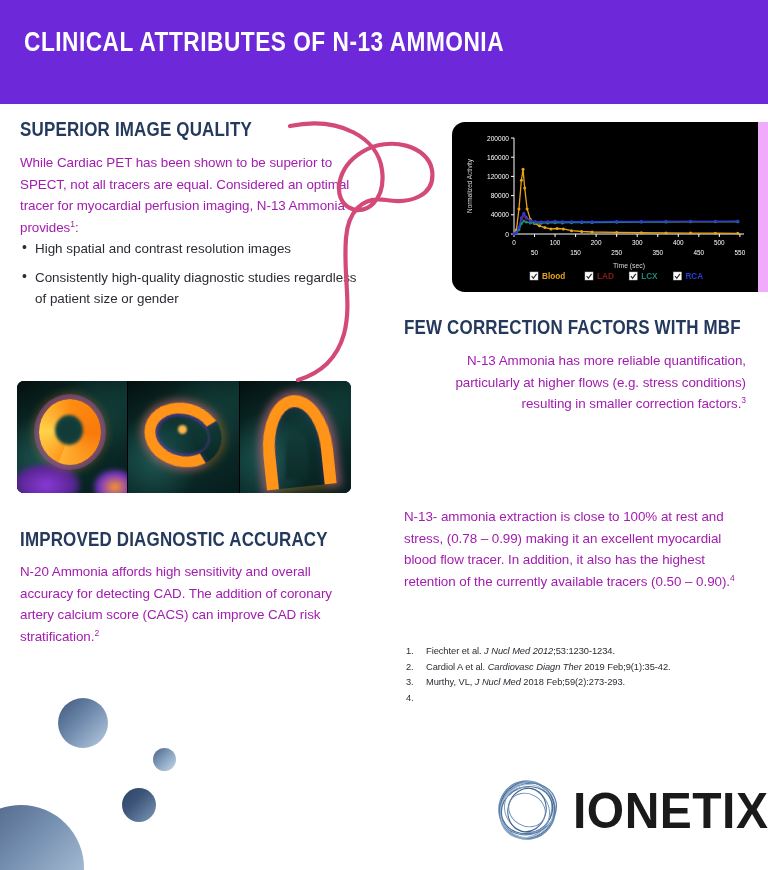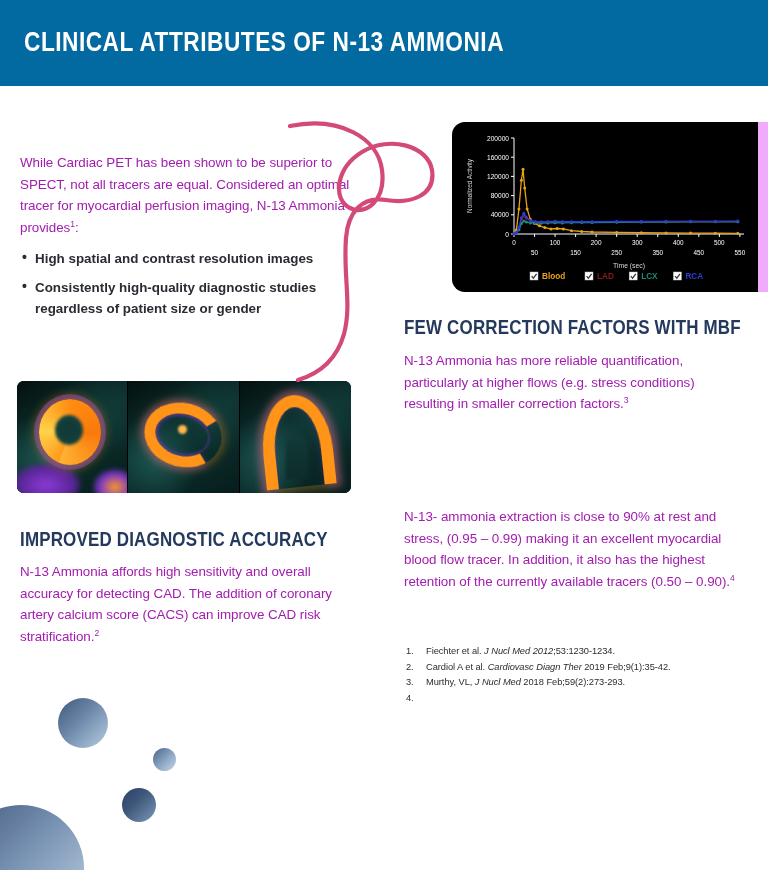--- a/index.html
+++ b/index.html
@@ -17,22 +17,22 @@
     width: 768px;
     height: 870px;
     background: #ffffff;
     overflow: hidden;
   }
 
   
   .header-bar {
     position: absolute;
     left: 0; top: 0;
-    width: 768px; height: 86px;
-    background: #0369a1;
+    width: 768px; height: 104px;
+    background: #6d28d9;
   }
   .header-title {
     position: absolute;
     left: 24px; top: 27px;
     color: #ffffff;
     font-family: "Liberation Sans Narrow", "Liberation Sans", sans-serif;
     font-weight: bold;
     font-size: 27px;
     letter-spacing: 0.6px;
     transform: scaleX(0.84);
@@ -72,28 +72,28 @@
   }
   ul.bullets li:before {
     content: "\2022";
     position: absolute;
     left: 2px; top: -1px;
     font-size: 14px;
     color: #2b2b33;
   }
   #lc-head1 { position: absolute; left: 20px; top: 118px; width: 380px; }
   #lc-para1 { position: absolute; left: 20px; top: 152px; width: 340px; }
-  #lc-bullets { position: absolute; left: 20px; top: 248px; width: 340px; font-weight: bold; }
+  #lc-bullets { position: absolute; left: 20px; top: 238px; width: 340px; }
 
   #lc-head2 { position: absolute; left: 20px; top: 528px; width: 380px; }
   #lc-para2 { position: absolute; left: 20px; top: 561px; width: 338px; }
 
   
   #rc-head1 { position: absolute; left: 404px; top: 316px; width: 380px; }
-  #rc-para1 { position: absolute; left: 404px; top: 350px; width: 342px; }
+  #rc-para1 { position: absolute; left: 404px; top: 350px; width: 342px; text-align: right; }
   #rc-head2 { position: absolute; left: 404px; top: 446px; width: 300px; }
   #rc-para2 { position: absolute; left: 404px; top: 506px; width: 344px; }
 
   
   #refs {
     position: absolute;
     left: 406px; top: 644px;
     width: 350px;
   }
   .ref-row {
@@ -269,36 +269,39 @@
 </style>
 </head>
 <body>
 
 <div id="page">
 
   <div class="header-bar">
     <div class="header-title">CLINICAL ATTRIBUTES OF N-13 AMMONIA</div>
   </div>
 
+  <div id="lc-head1">
+    <div class="sec-head">SUPERIOR IMAGE QUALITY</div>
+  </div>
 
   <div id="lc-para1" class="body-txt">
     <span>While Cardiac PET has been shown to be superior to SPECT, not all tracers are equal. Considered an optimal tracer for myocardial perfusion imaging, N-13 Ammonia provides</span><sup>1</sup><span>:</span>
   </div>
 
   <ul id="lc-bullets" class="bullets">
     <li>High spatial and contrast resolution images</li>
     <li>Consistently high-quality diagnostic studies regardless of patient size or gender</li>
   </ul>
 
   <div id="lc-head2">
     <div class="sec-head">IMPROVED DIAGNOSTIC ACCURACY</div>
   </div>
 
   <div id="lc-para2" class="body-txt">
-    <span>N-13 Ammonia affords high sensitivity and overall accuracy for detecting CAD. The addition of coronary artery calcium score (CACS) can improve CAD risk stratification.</span><sup>2</sup>
+    <span>N-20 Ammonia affords high sensitivity and overall accuracy for detecting CAD. The addition of coronary artery calcium score (CACS) can improve CAD risk stratification.</span><sup>2</sup>
   </div>
 
   <div id="pet-panel">
     <div class="pet-img a">
       <div class="pet-bg"></div>
       <div class="blob-purple"></div>
       <div class="blob-purple2"></div>
       <div class="ring-outer"></div>
       <div class="ring-inner"></div>
     </div>
@@ -478,21 +481,21 @@
   <div id="rc-head1">
     <div class="sec-head">FEW CORRECTION FACTORS WITH MBF</div>
   </div>
 
   <div id="rc-para1" class="body-txt">
     <span>N-13 Ammonia has more reliable quantification, particularly at higher flows (e.g. stress conditions) resulting in smaller correction factors.</span><sup>3</sup>
   </div>
 
 
   <div id="rc-para2" class="body-txt">
-    <span>N-13- ammonia extraction is close to 90% at rest and stress, (0.95 – 0.99) making it an excellent myocardial blood flow tracer. In addition, it also has the highest retention of the currently available tracers (0.50 – 0.90).</span><sup>4</sup>
+    <span>N-13- ammonia extraction is close to 100% at rest and stress, (0.78 – 0.99) making it an excellent myocardial blood flow tracer. In addition, it also has the highest retention of the currently available tracers (0.50 – 0.90).</span><sup>4</sup>
   </div>
 
   <div id="refs">
       <div class="ref-row">
         <span class="ref-num">1.</span>
         <span class="ref-txt"><span>Fiechter et al. </span><em>J Nucl Med 2012</em><span>;53:1230-1234.</span></span>
       </div>
       <div class="ref-row">
         <span class="ref-num">2.</span>
         <span class="ref-txt"><span>Cardiol A et al. </span><em>Cardiovasc Diagn Ther</em><span> 2019 Feb;9(1):35-42.</span></span>
@@ -506,14 +509,30 @@
       </div>
     </div>
 
   <div id="spheres">
     <div class="sphere s1"></div>
     <div class="sphere s2"></div>
     <div class="sphere s3"></div>
     <div class="sphere s4" style="background:linear-gradient(135deg,#2e4268 0%,#3d5679 40%,#7e99b8 100%);"></div>
   </div>
 
+  <div id="logo">
+    <svg id="logo-mark" viewBox="0 0 76 76">
+      <g fill="none" stroke-linecap="round">
+        <ellipse cx="38" cy="38" rx="28" ry="29" stroke="#6e8fb5" stroke-width="1.5" transform="rotate(-8 38 38)"></ellipse>
+        <ellipse cx="38" cy="38" rx="27" ry="28" stroke="#3f5f8a" stroke-width="1.3" transform="rotate(12 38 38)"></ellipse>
+        <ellipse cx="37" cy="38" rx="25" ry="29" stroke="#8aa8c8" stroke-width="1.4" transform="rotate(28 37 38)"></ellipse>
+        <ellipse cx="39" cy="37" rx="29" ry="25" stroke="#5b7da8" stroke-width="1.2" transform="rotate(-24 39 37)"></ellipse>
+        <ellipse cx="38" cy="39" rx="26" ry="27" stroke="#a3bdd6" stroke-width="1.1" transform="rotate(46 38 39)"></ellipse>
+        <ellipse cx="38" cy="38" rx="23" ry="26" stroke="#4a6d99" stroke-width="1.2" transform="rotate(68 38 38)"></ellipse>
+        <ellipse cx="38" cy="38" rx="21" ry="24" stroke="#7ea0c4" stroke-width="1" transform="rotate(-45 38 38)"></ellipse>
+        <ellipse cx="38" cy="38" rx="19" ry="22" stroke="#3b5c88" stroke-width="1" transform="rotate(15 38 38)"></ellipse>
+        <ellipse cx="38" cy="38" rx="16" ry="19" stroke="#6b8db4" stroke-width="0.9" transform="rotate(-60 38 38)"></ellipse>
+      </g>
+    </svg>
+    <div id="logo-word">IONETIX</div>
+  </div>
 
 </div>
 
 </body></html>

